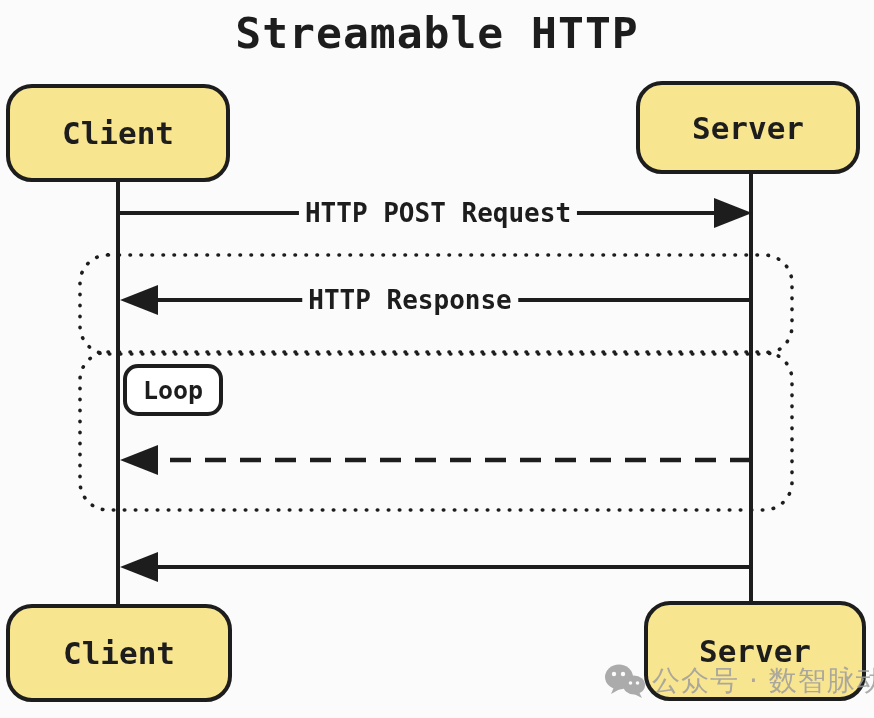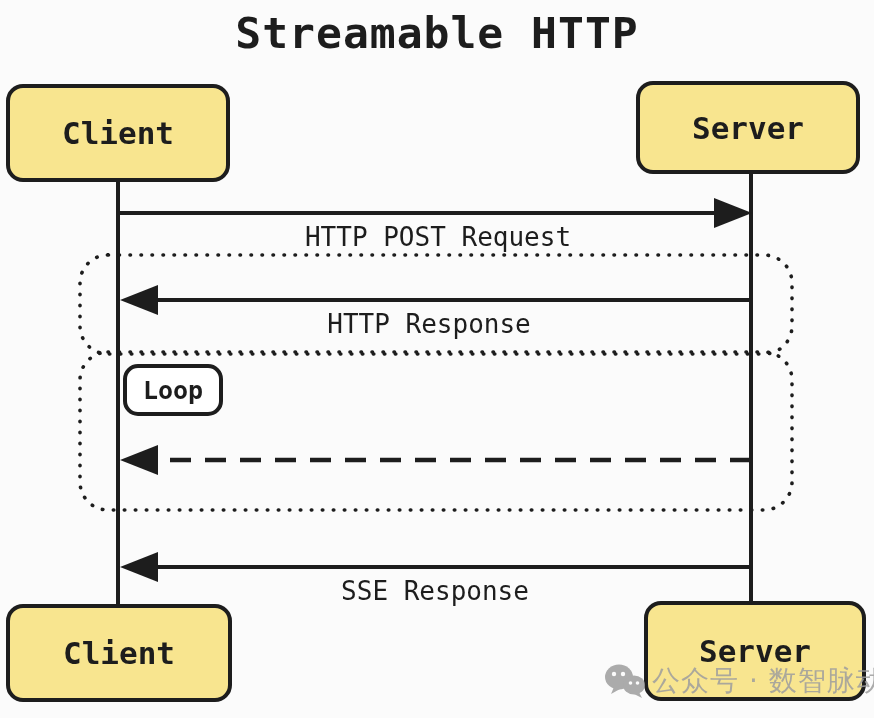--- a/index.html
+++ b/index.html
@@ -15,31 +15,31 @@
     position:relative;width:874px;height:718px;background:var(--bg);
     overflow:hidden;color:var(--ink);
   }
   .links{position:absolute;left:0;top:0;}
   .title{
     position:absolute;left:437px;top:8px;transform:translateX(-50%);
     font-size:43px;font-weight:bold;white-space:nowrap;letter-spacing:1px;
   }
   .actor{
     position:absolute;background:var(--yellow);border:4px solid var(--ink);
-    border-radius:17px;display:flex;align-items:center;justify-content:center;
+    border-radius:26px;display:flex;align-items:center;justify-content:center;
     font-size:31px;font-weight:bold;
   }
   .actor.client-top{left:6px;top:84px;width:224px;height:98px;}
   .actor.server-top{left:636px;top:81px;width:224px;height:93px;}
   .actor.client-bottom{left:6px;top:604px;width:226px;height:98px;}
   .actor.server-bottom{left:644px;top:601px;width:222px;height:100px;}
   .msg-label{
     position:absolute;transform:translate(-50%,-50%);
-    font-size:26px;font-weight:normal;white-space:nowrap;
-    background:var(--bg);padding:0 6px;line-height:1.1;margin-top:24px;
+    font-size:26px;font-weight:bold;white-space:nowrap;
+    background:var(--bg);padding:0 6px;line-height:1.1;
   }
   .loop-badge{
     position:absolute;left:123px;top:364px;width:100px;height:52px;
     background:#fff;border:4px solid var(--ink);border-radius:15px;
     display:flex;align-items:center;justify-content:center;
     font-size:25px;font-weight:bold;
   }
   .loop-desc{
     position:absolute;left:238px;top:390px;transform:translateY(-50%);
     font-size:26px;font-weight:bold;white-space:nowrap;
@@ -81,22 +81,21 @@
   </svg>
 
   <div class="title">Streamable HTTP</div>
 
   <div class="actor client-top">Client</div>
   <div class="actor server-top">Server</div>
   <div class="actor client-bottom">Client</div>
   <div class="actor server-bottom">Server</div>
 
   <div class="msg-label" style="left:438px;top:213px">HTTP POST Request</div>
-  <div class="msg-label" style="left:429px;top:300px">HTTP Response</div>
-  <div class="msg-label" style="left:435px;top:567px">SSE Response</div>
+  <div class="msg-label" style="left:410px;top:300px">HTTP Response</div>
 
   <div class="loop-badge">Loop</div>
 
   <div class="watermark">
     <svg width="42" height="36" viewBox="0 0 42 36">
       <ellipse cx="15" cy="14" rx="14" ry="12.5" fill="#9e9e9e"></ellipse>
       <path d="M10 24 L7 31 L16 26 Z" fill="#9e9e9e"></path>
       <circle cx="10" cy="11" r="2.2" fill="#fbfbfb"></circle>
       <circle cx="19" cy="11" r="2.2" fill="#fbfbfb"></circle>
       <ellipse cx="30" cy="22" rx="11" ry="9.5" fill="#9e9e9e"></ellipse>

